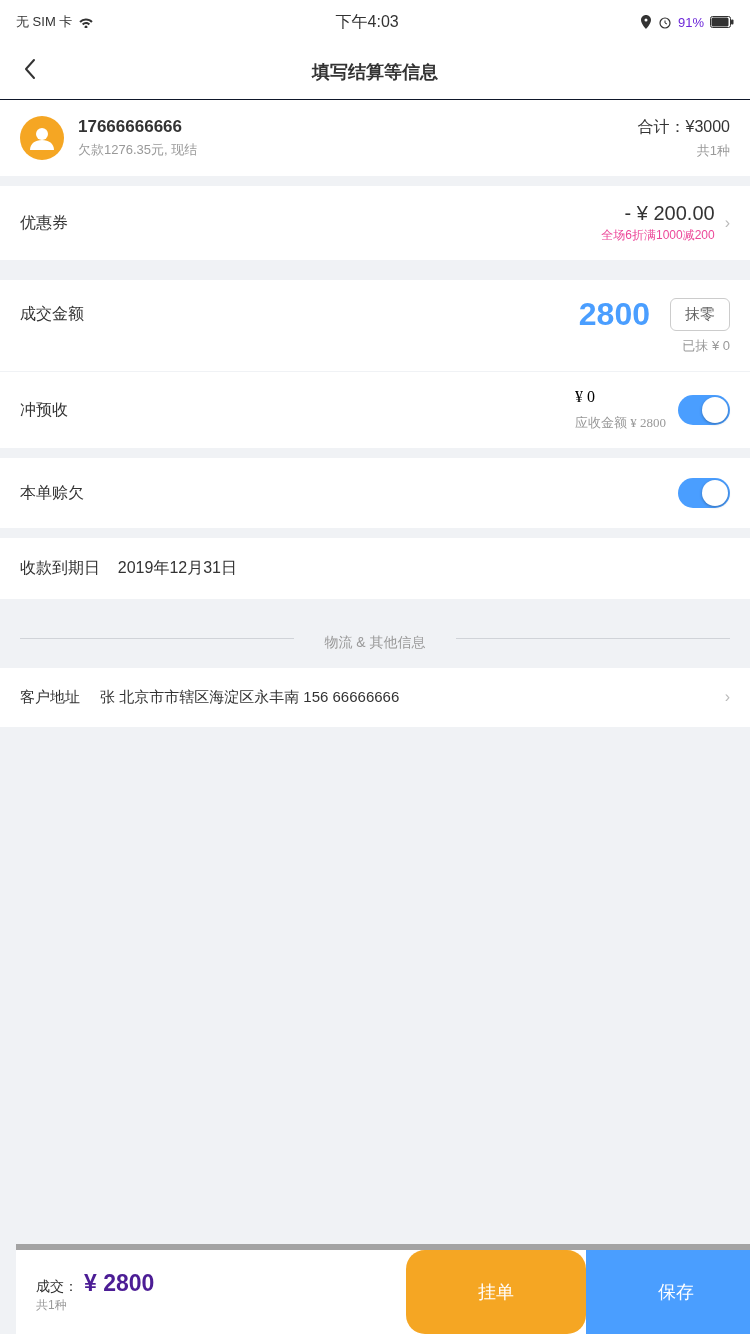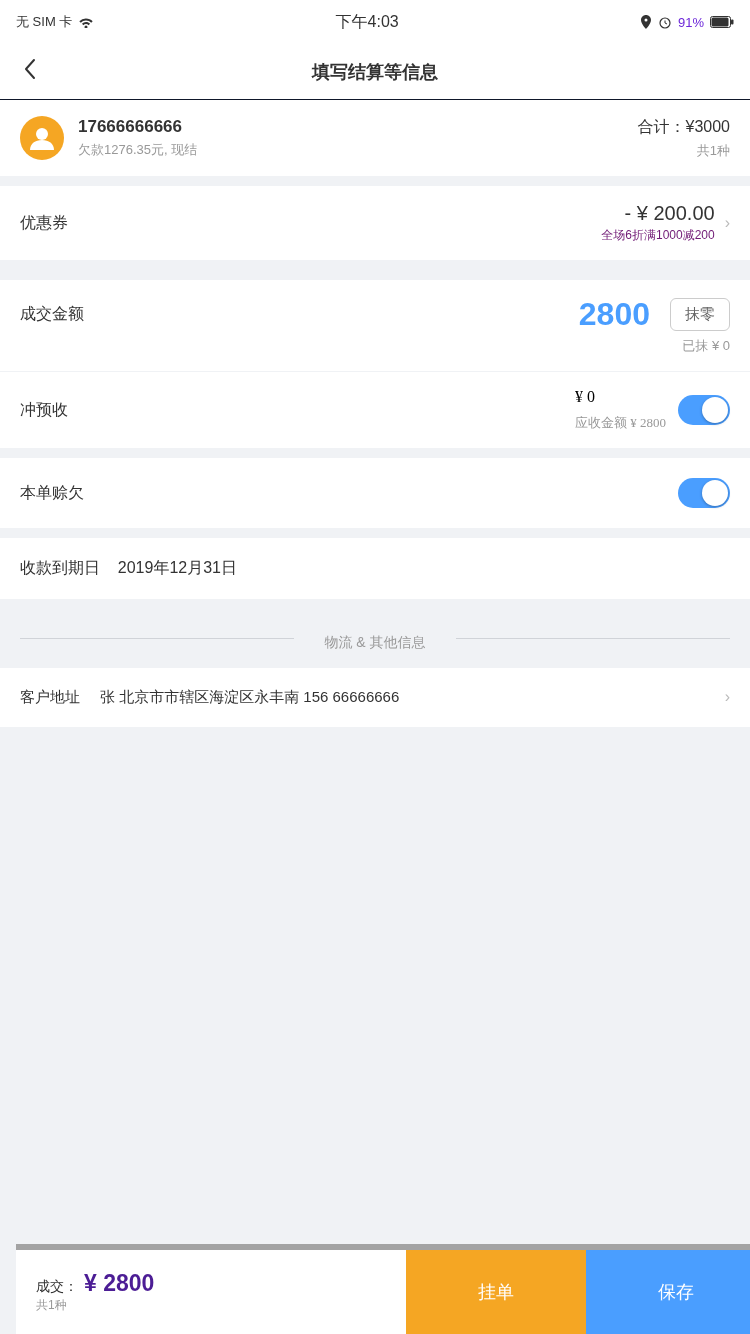--- a/index.html
+++ b/index.html
@@ -96,21 +96,21 @@
       background: #fff;
       padding: 16px 20px;
       display: flex;
       align-items: center;
       justify-content: space-between;
       margin-bottom: 10px;
     }
     .coupon-label { font-size: 16px; color: #333; }
     .coupon-right { display: flex; align-items: center; gap: 10px; }
     .coupon-value { font-size: 20px; color: #333; font-weight: 500; }
-    .coupon-detail { font-size: 12px; color: #701a75; text-align: left; margin-top: 2px; }
+    .coupon-detail { font-size: 12px; color: #ec4899; text-align: left; margin-top: 2px; }
     .coupon-text-wrap { text-align: right; }
     .chevron { font-size: 16px; color: #bbb; }
 
     
     .divider-section {
       background: #f0f2f5;
       height: 10px;
     }
 
     
@@ -251,21 +251,21 @@
       width: 180px;
       height: 100%;
       display: flex;
       align-items: center;
       justify-content: center;
       font-size: 18px;
       font-weight: 500;
       color: #fff;
       cursor: pointer;
     }
-    .footer-btn.pending { background: #f5a623; }
+    .footer-btn.pending { background: #f5a623; border-radius: 19px; }
     .footer-btn.save { background: #4a9eff; }
 
     
     .empty-area {
       background: #f0f2f5;
       height: 200px;
     }
   </style>
 </head>
 <body>

